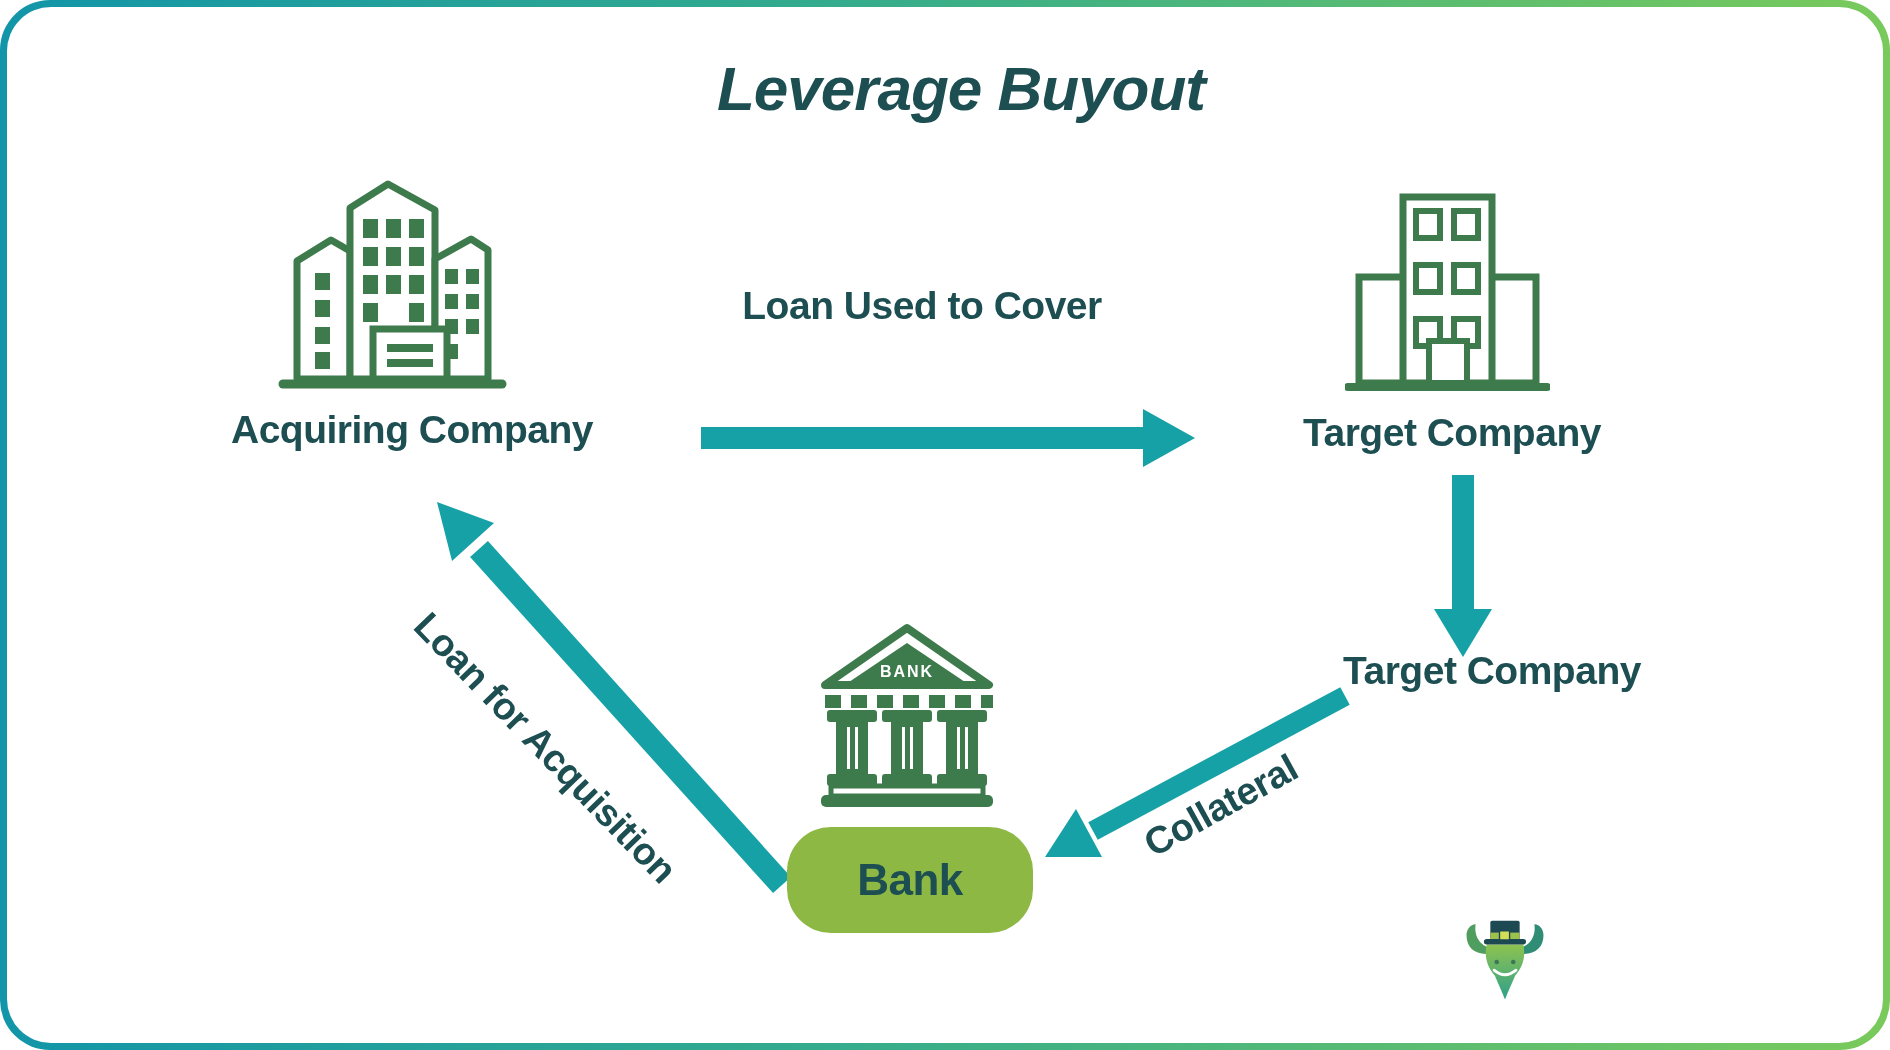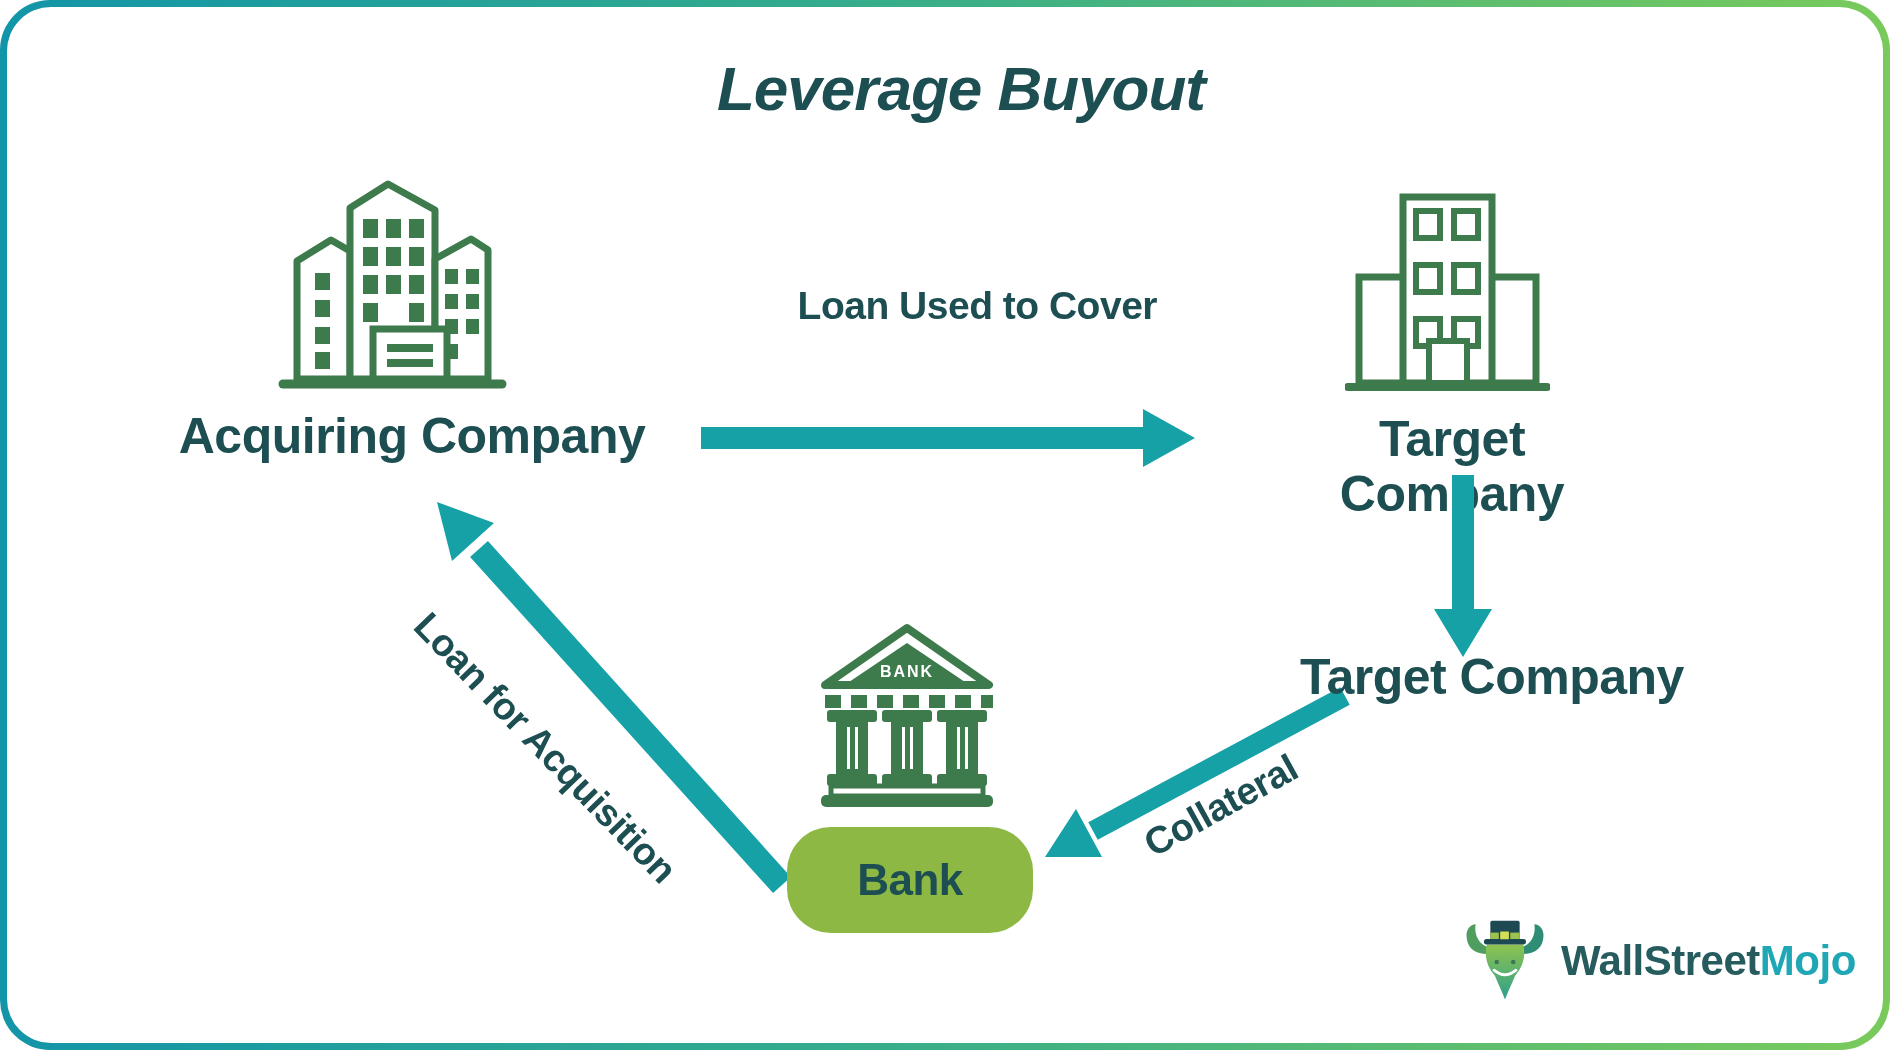--- a/index.html
+++ b/index.html
@@ -5,22 +5,22 @@
   html,body{margin:0;padding:0;background:#ffffff;}
   body{width:1890px;height:1050px;position:relative;overflow:hidden;
        font-family:"Liberation Sans", sans-serif;}
   .frame{position:absolute;inset:0;border-radius:50px;
          background:linear-gradient(90deg,#1295A8 0%,#35AC8C 45%,#79CA5B 100%);}
   .frame-inner{position:absolute;inset:7px;border-radius:44px;background:#ffffff;}
   .title{position:absolute;top:30px;left:0;width:100%;text-align:center;margin:16px;
          font-size:62px;font-weight:bold;color:#1D4E52;letter-spacing:-1px;font-style:italic;}
   .abs{position:absolute;}
   .node-label{position:absolute;text-align:center;font-weight:bold;
-              font-size:50px;color:#1D4E52;letter-spacing:-0.5px;line-height:1.1;}
-  .edge-label{position:absolute;text-align:right;font-weight:bold;
+              font-size:39px;color:#1D4E52;letter-spacing:-0.5px;line-height:1.1;}
+  .edge-label{position:absolute;text-align:center;font-weight:bold;
               font-size:39px;color:#1D4E52;letter-spacing:-0.5px;line-height:1.18;}
   .rot-label{position:absolute;font-weight:bold;font-size:38px;color:#1D4E52;
              letter-spacing:-0.5px;white-space:nowrap;}
   .arrows{position:absolute;inset:0;pointer-events:none;}
   .bank-pill{position:absolute;left:780px;top:820px;width:246px;height:106px;
              border-radius:44px;background:#8CB843;display:flex;
              align-items:center;justify-content:center;}
   .bank-pill span{font-size:44px;font-weight:bold;color:#1D4E52;letter-spacing:-0.5px;}
   .logo{position:absolute;left:1452px;top:910px;display:flex;align-items:center;}
   .logo-text{font-size:42px;font-weight:bold;letter-spacing:-0.5px;margin-left:10px;}
@@ -171,19 +171,16 @@
         <path d="M66 40 C82 42 92 34 92 20 C92 14 88 8 82 8 C84 20 78 32 64 34 Z" fill="#2F8D76"></path>
         <path d="M30 30 H70 C73 44 69 55 61 64 C57 74 53 82 50 90 C47 82 43 74 39 64 C31 55 27 44 30 30 Z" fill="url(#bullGrad)"></path>
         <circle cx="41" cy="49" r="2.5" fill="#1D4A52" opacity="0.6"></circle>
         <circle cx="59" cy="49" r="2.5" fill="#1D4A52" opacity="0.6"></circle>
         <path d="M38 58 Q50 68 62 58" stroke="#ffffff" stroke-width="3" fill="none" stroke-linecap="round"></path>
         <rect x="34" y="4" width="32" height="21" rx="2" fill="#1D4A52"></rect>
         <rect x="27" y="24" width="46" height="6" rx="3" fill="#1D4A52"></rect>
         <rect x="34" y="17" width="32" height="7" fill="#9CC24D"></rect>
         <rect x="44" y="15" width="11" height="10" rx="1" fill="#D3DD55" stroke="#1D4A52" stroke-width="1.5"></rect>
       </svg>
-      <div class="logo-text">
-        <span class="primary">WallStreet</span><span class="accent">Mojo</span>
-      </div>
     </div>
 
   </div>
 </div>
 
 </body></html>

